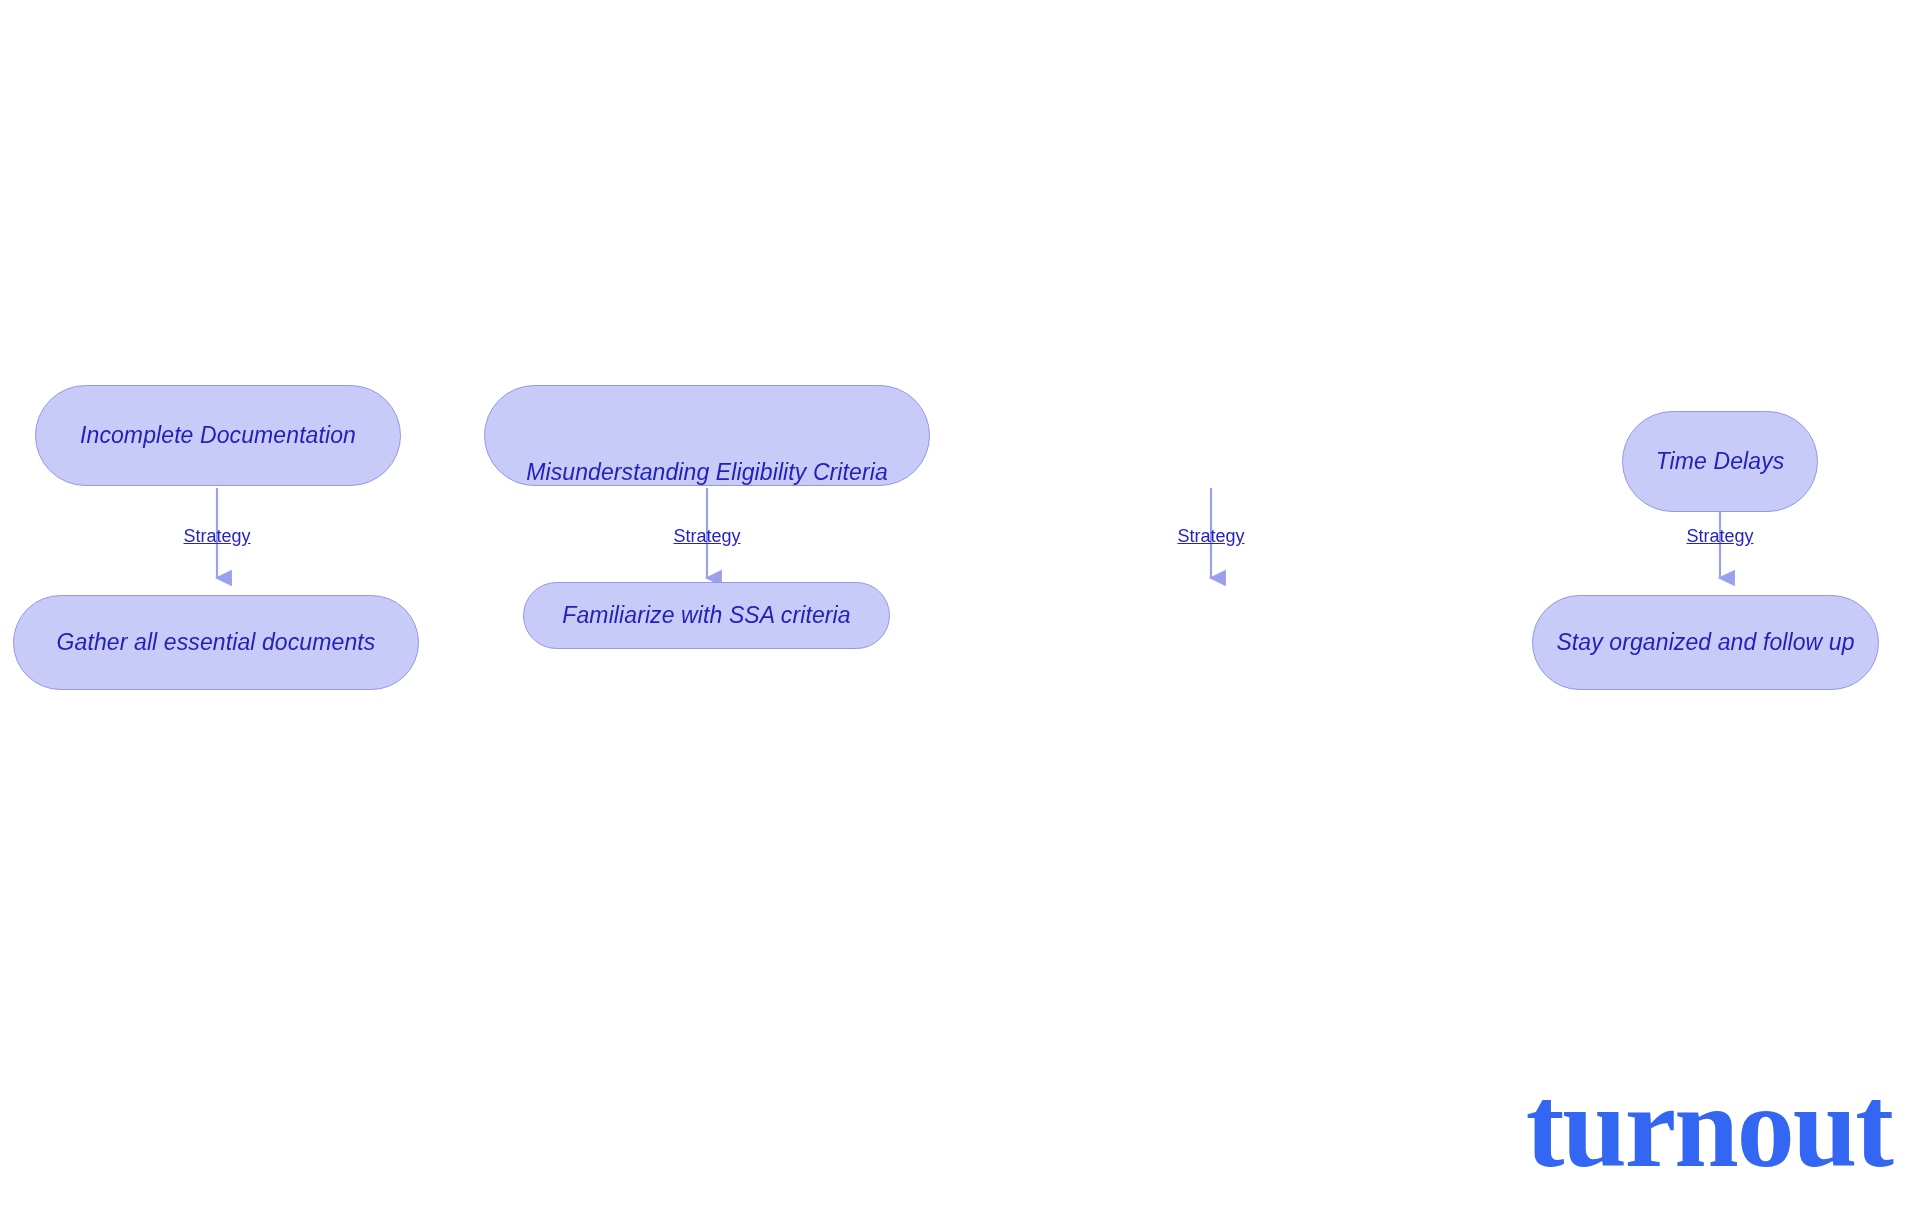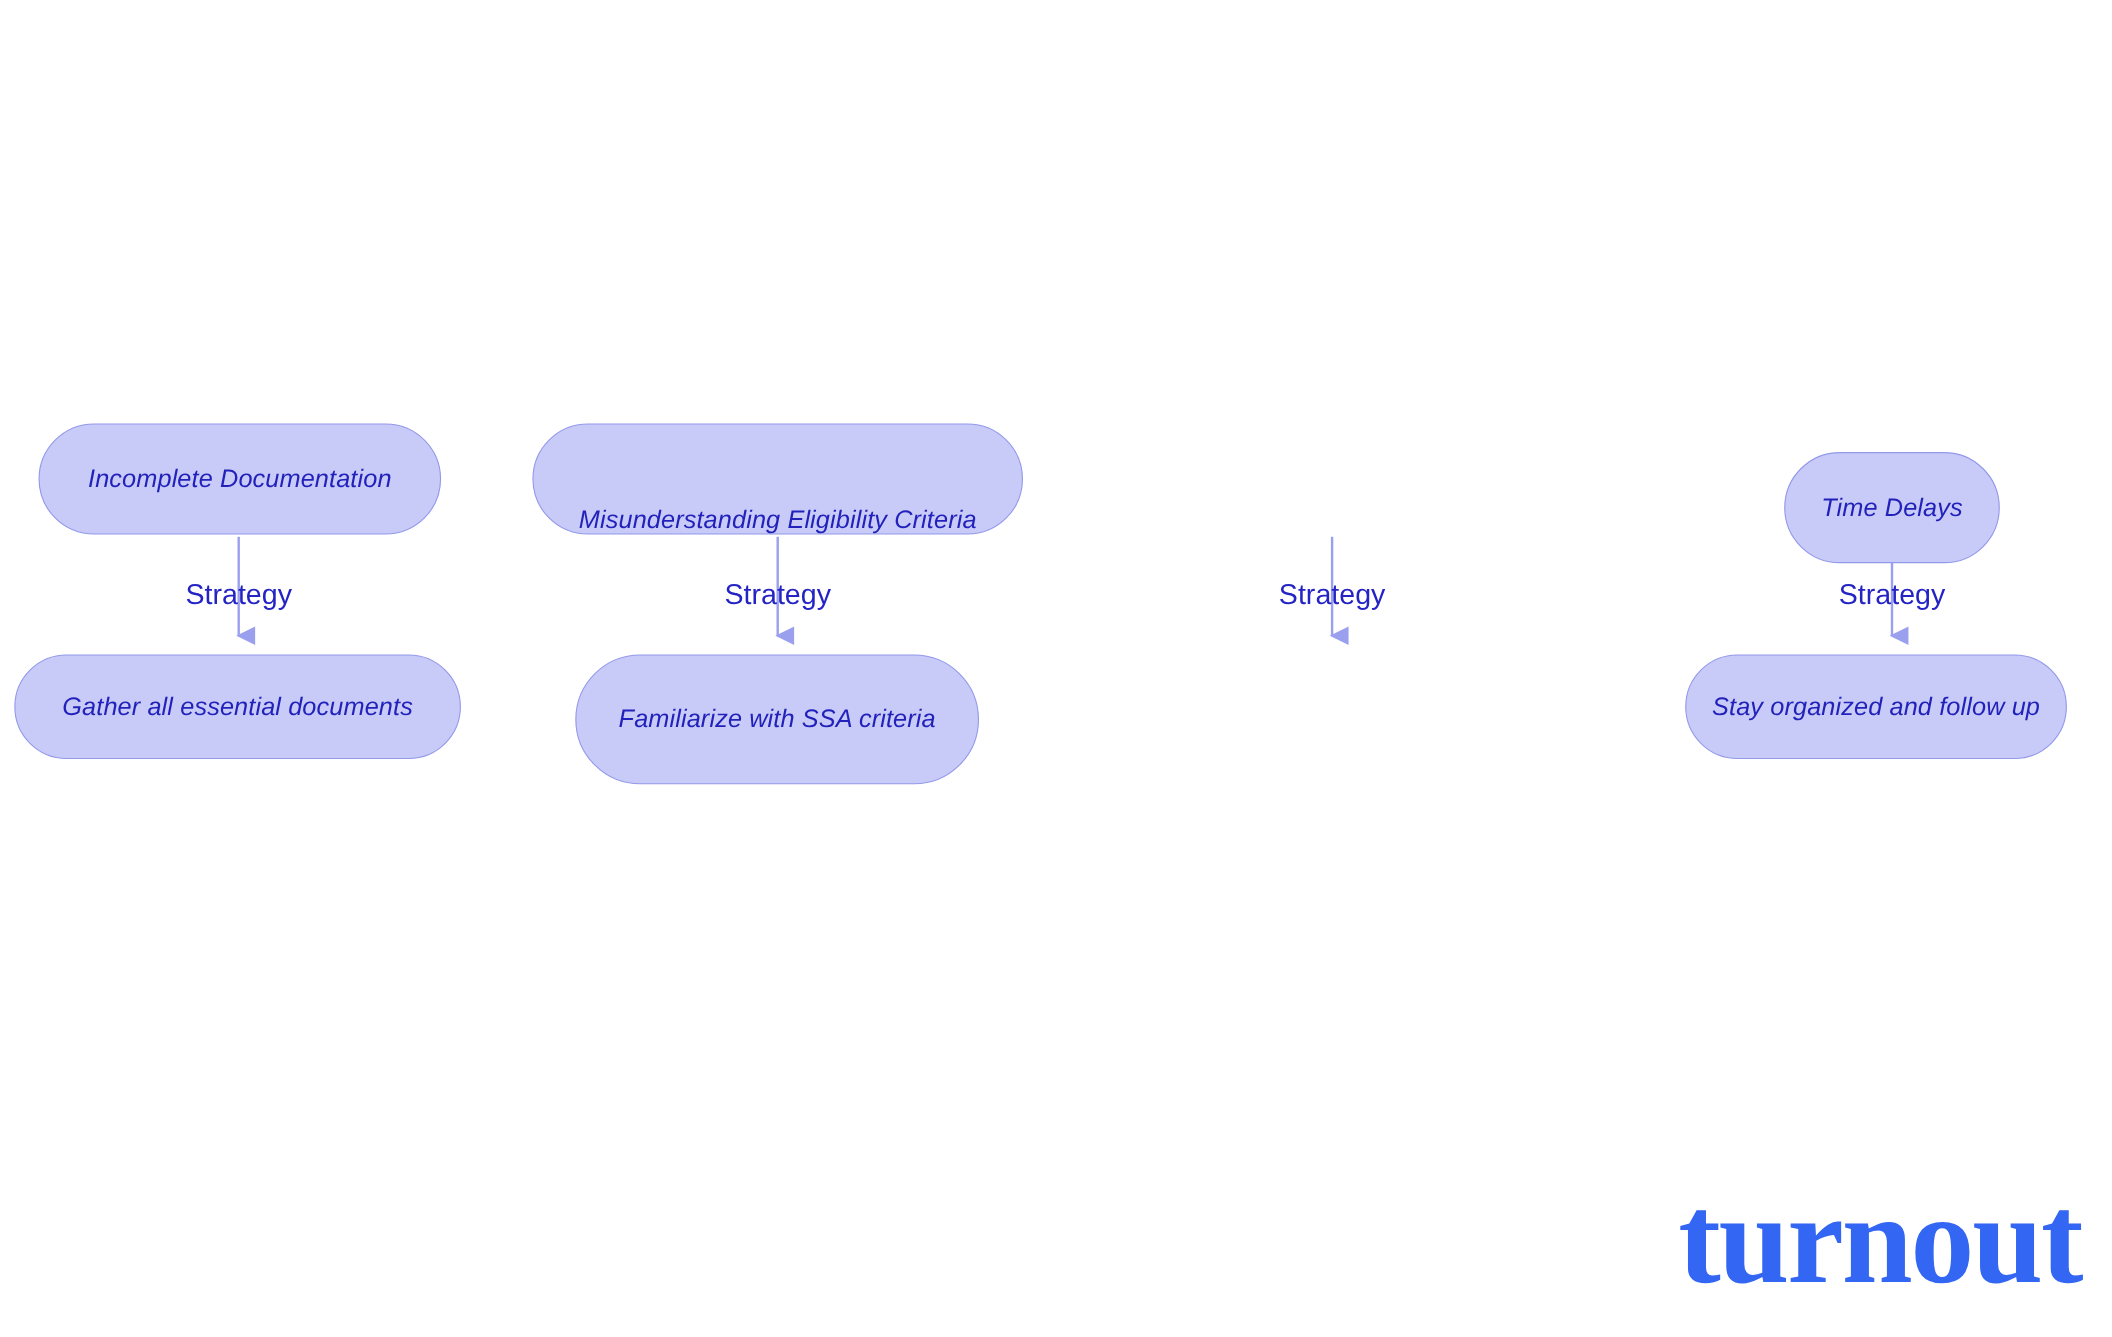--- a/index.html
+++ b/index.html
@@ -39,24 +39,25 @@
     line-height: 1.1;
     letter-spacing: 0.1px;
     white-space: nowrap;
     padding: 0 14px;
     font-style: italic;
   }
 
   .edge-label {
     position: absolute;
     color: #2424c4;
-    font-size: 26px;
+    font-size: 18px;
     line-height: 1;
     white-space: nowrap;
     transform: translateX(-50%);
+    text-decoration: underline;
   }
 
   .edge-svg {
     position: absolute;
     left: 0;
     top: 0;
     width: 1920px;
     height: 1215px;
     pointer-events: none;
   }
@@ -99,21 +100,21 @@
   <div class="node" style="left:13px; top:595px; width:406px; height:95px;">
     <span>Gather all essential documents</span>
   </div>
 
   <div class="node" style="left:484px; top:385px; width:446px; height:101px;align-items:flex-end;">
     <span>Misunderstanding Eligibility Criteria</span>
   </div>
   <div class="edge-label" style="left:707px; top:527px;">
     <span>Strategy</span>
   </div>
-  <div class="node" style="left:523px; top:595px; width:367px; height:118px;">
+  <div class="node" style="left:523px; top:582px; width:367px; height:67px;">
     <span>Familiarize with SSA criteria</span>
   </div>
 
   <div class="edge-label" style="left:1211px; top:527px;">
     <span>Strategy</span>
   </div>
 
   <div class="node" style="left:1622px; top:385px; width:196px; height:101px;margin-top:26px;">
     <span>Time Delays</span>
   </div>

